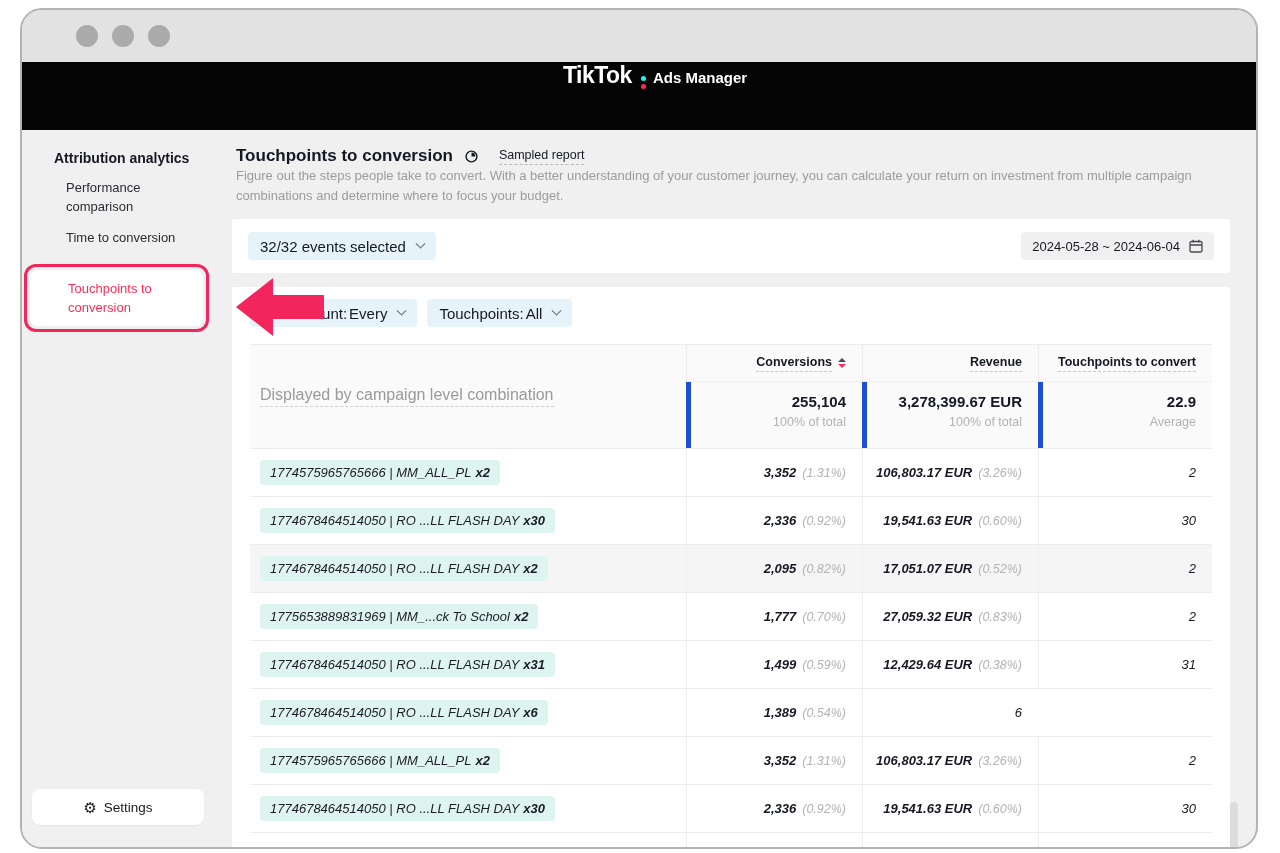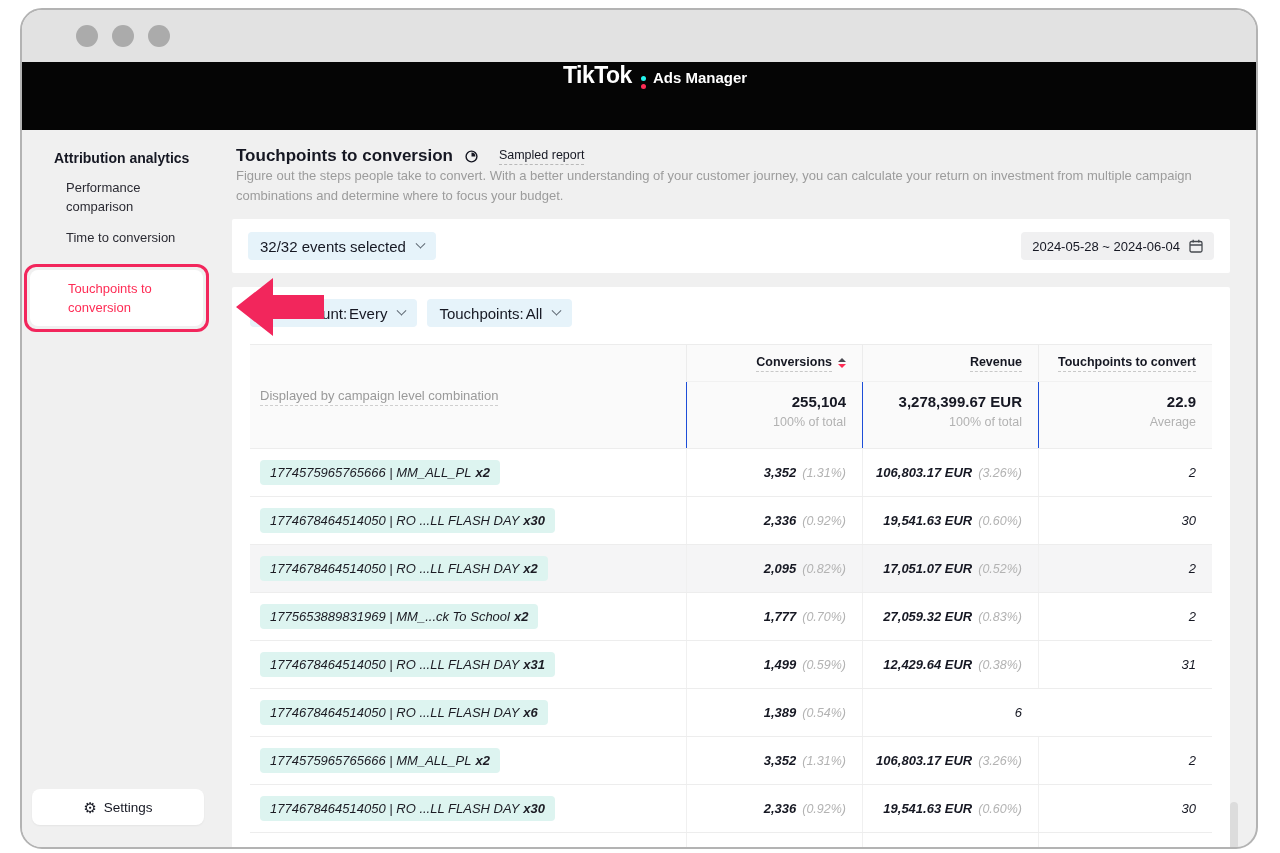--- a/index.html
+++ b/index.html
@@ -50,27 +50,27 @@
   .dd .val { margin-left:2px; }
   .chev { width:7px; height:7px; border-right:1.5px solid #5c6670; border-bottom:1.5px solid #5c6670; transform:rotate(45deg) translate(-2px,-2px); flex:none; }
   .date-btn { display:inline-flex; align-items:center; gap:9px; background:#f0f0f1; border-radius:4px; height:28px; padding:0 11px; font-size:13px; color:#161823; cursor:pointer; }
   .filters-row { display:flex; gap:10px; }
 
   
   .tbl { margin-top:17px; color:#161823; font-size:13px; }
   .grid { display:grid; grid-template-columns:436px 176px 176px 174px; }
   .thead { background:#fafafa; border-top:1px solid #ececec; grid-template-rows:37px 66px; }
   .th-group { grid-column:1; grid-row:1 / 3; display:flex; align-items:center; padding-left:10px; }
-  .group-lbl { font-size:13px; color:#9a9a9a; border-bottom:1px dashed #cfcfcf; padding-bottom:2px; }
+  .group-lbl { font-size:16px; color:#9a9a9a; border-bottom:1px dashed #cfcfcf; padding-bottom:2px; }
   .th { display:flex; align-items:center; justify-content:flex-end; gap:6px; padding-right:16px; border-left:1px solid #ececec; border-bottom:1px solid #f1f1f1; font-size:12.5px; font-weight:bold; cursor:pointer;padding-left:8px; }
   .th .lbl { border-bottom:1px dashed #c9c9c9; padding-bottom:2px; }
   .sort { display:inline-flex; flex-direction:column; gap:2px; }
   .sort .up { width:0; height:0; border-left:4px solid transparent; border-right:4px solid transparent; border-bottom:4px solid #4a4a52; }
   .sort .dn { width:0; height:0; border-left:4px solid transparent; border-right:4px solid transparent; border-top:4px solid #fe2c55; }
-  .ts { border-left:1px solid #1d4ed8; text-align:right; padding:11px 16px 0; }
+  .ts { border-left:5px solid #1d4ed8; text-align:right; padding:11px 16px 0; }
   .ts .big { font-size:15px; font-weight:bold; }
   .ts .sub { margin-top:5px; font-size:12.5px; color:#b2b2b2; }
 
   .row { border-top:1px solid #ededed; height:48px; align-items:stretch; background:#fff;font-style:italic; }
   .row.hover { background:#f5f5f6; }
   .c { display:flex; align-items:center; justify-content:flex-end; padding-right:16px; border-left:1px solid #f0f0f0; }
   .c-name { justify-content:flex-start; border-left:none; padding-left:10px; padding-right:8px; }
   .tag { background:#ddf4f0; border-radius:4px; padding:5px 10px; white-space:nowrap; cursor:pointer; color:#1c1c24; }
   .tag b { margin-left:4px; }
   .n { font-weight:bold; }

